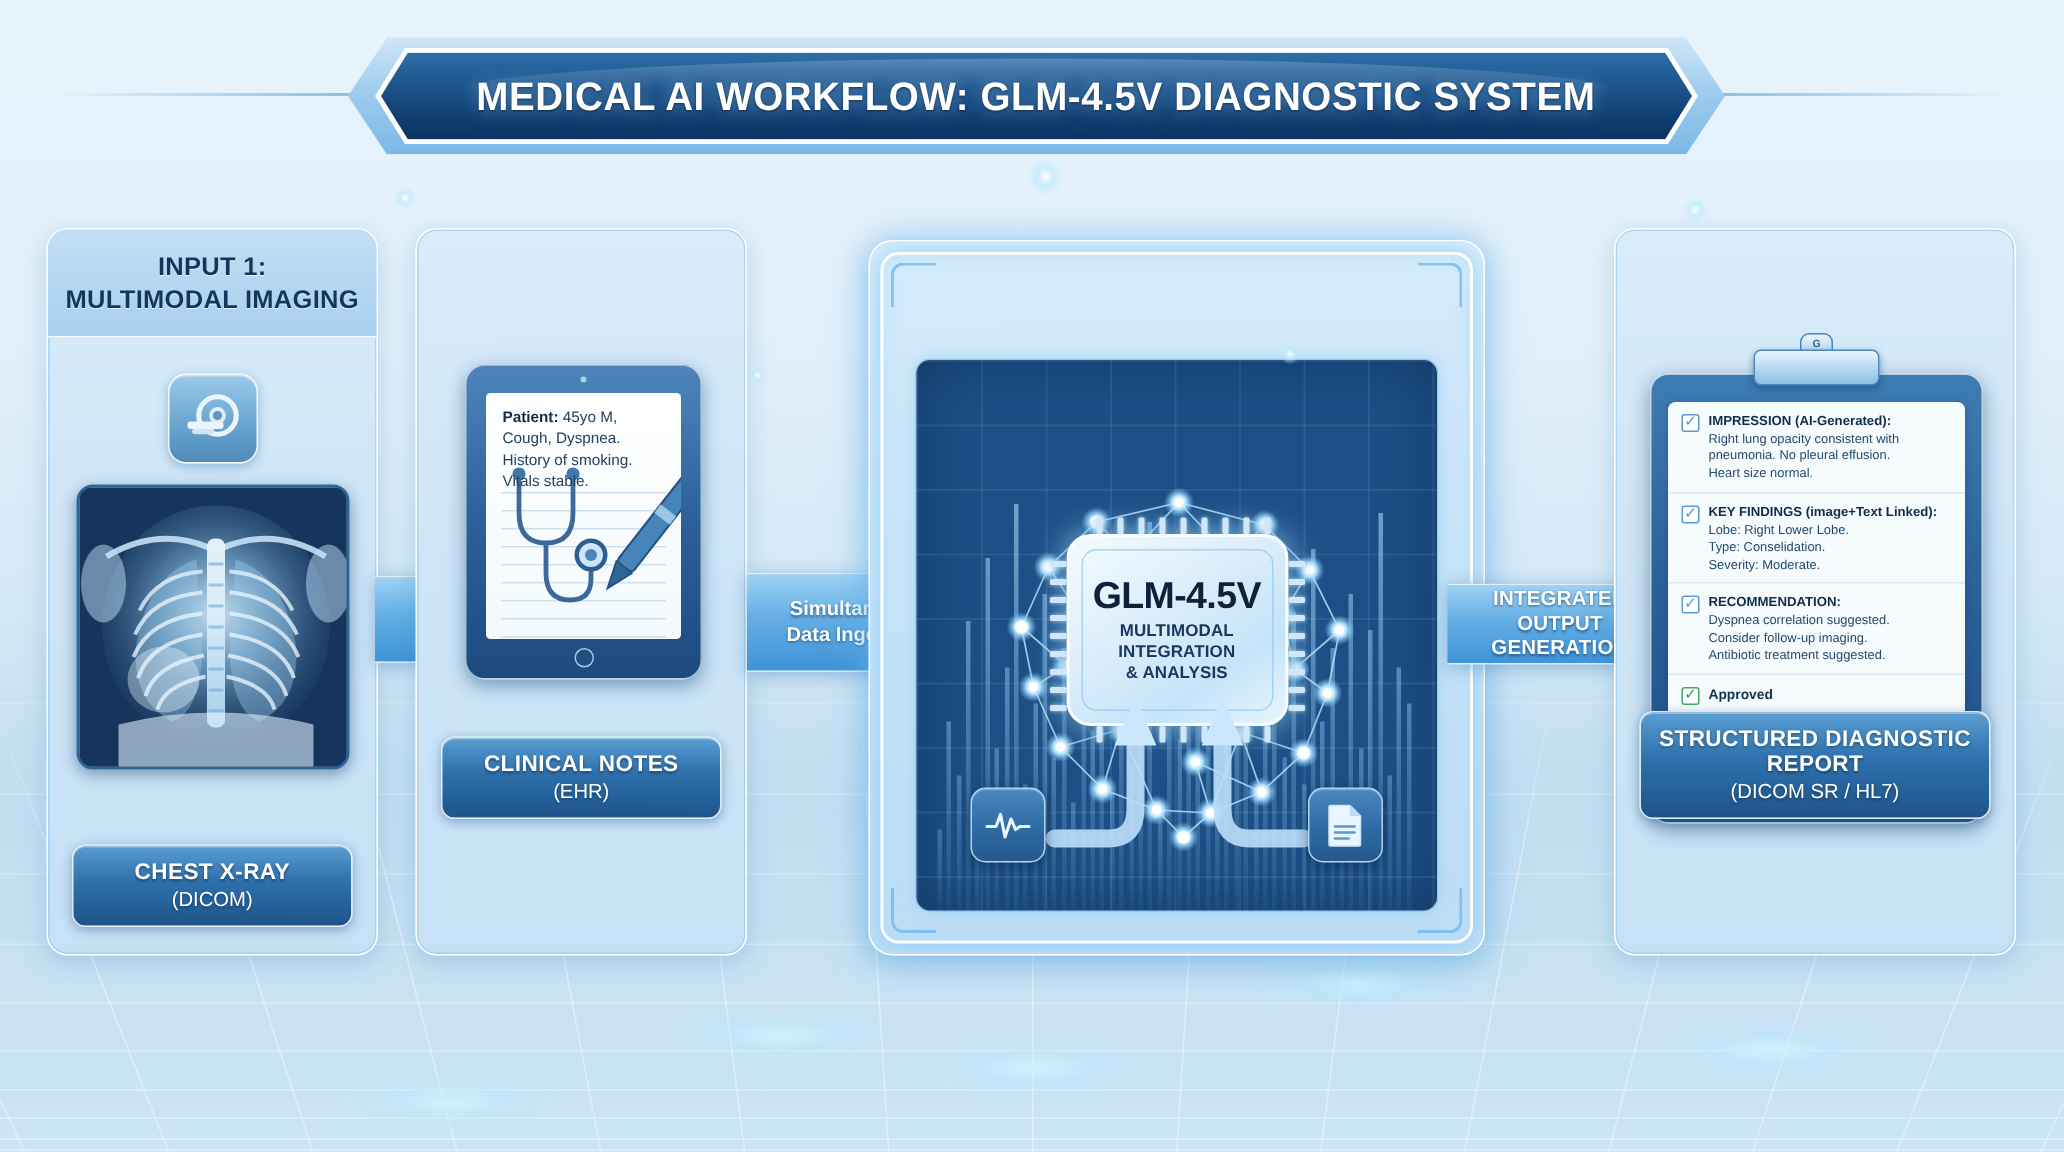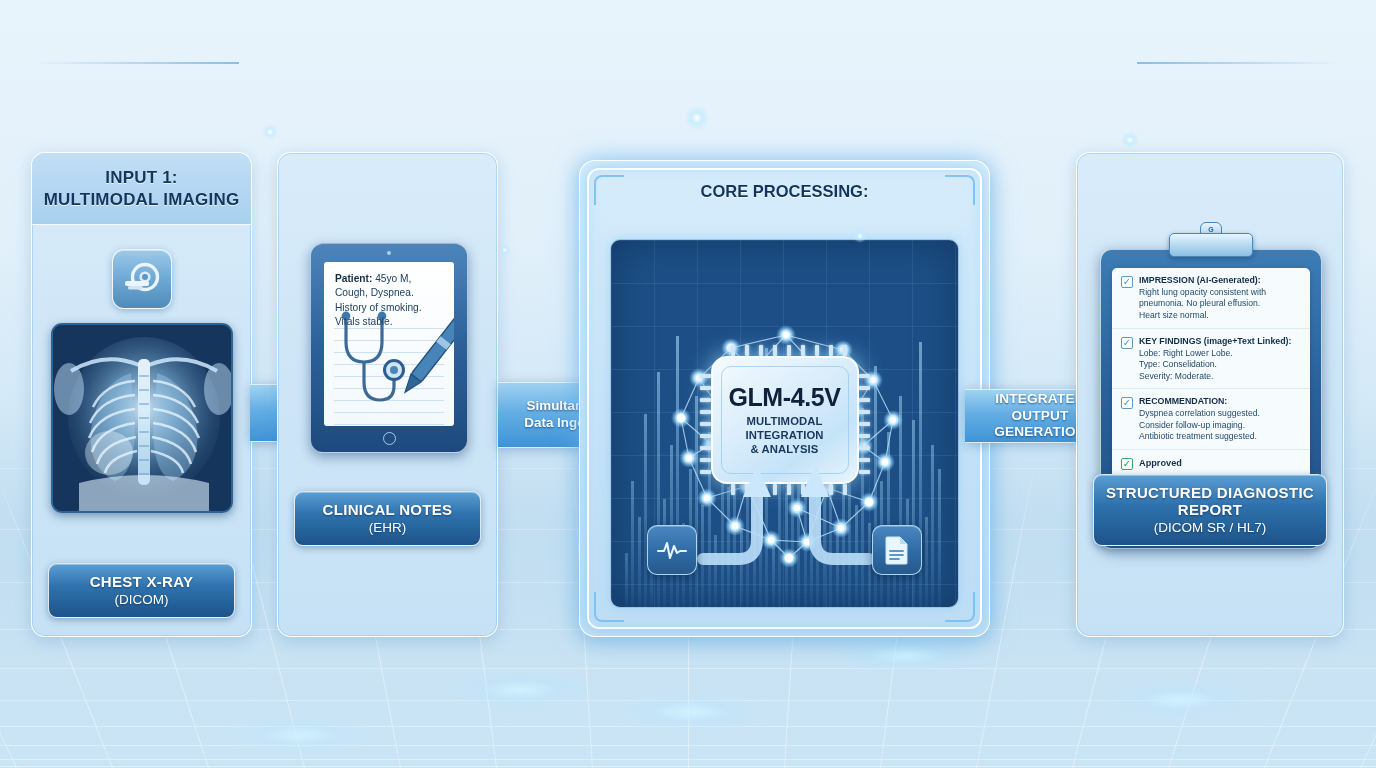--- a/index.html
+++ b/index.html
@@ -386,20 +386,27 @@
       <div class="floor-glow" style="left: 445px; top: 203px;"></div>
       <div class="floor-glow" style="left: 830px; top: 168px;"></div>
       <div class="floor-glow" style="left: 1105px; top: 213px;"></div>
       <div class="floor-glow" style="left: 225px; top: 248px;"></div>
       <div class="floor-glow" style="left: 615px; top: 225px;"></div>
     </div>
   <div class="haze"></div>
 
   <div class="banner-line left"></div>
   <div class="banner-line right"></div>
+  <div class="banner-wrap">
+    <div class="banner-outer"></div>
+    <div class="banner-mid"></div>
+    <div class="banner-inner">
+      <span class="banner-title">MEDICAL AI WORKFLOW: GLM-4.5V DIAGNOSTIC SYSTEM</span>
+    </div>
+  </div>
 
   <div class="panel" id="panel1">
     <div class="panel-head">
       <span>INPUT 1:</span>
       <span>MULTIMODAL IMAGING</span>
     </div>
     <div class="panel-body">
 
       <div class="scanner-icon">
         <svg width="40" height="36" viewBox="0 0 40 36">
@@ -544,21 +551,20 @@
   </div>
 
   <div class="panel" id="panel3">
     <div class="core-ring"></div>
     <div class="core-corner tl"></div>
     <div class="core-corner tr"></div>
     <div class="core-corner bl"></div>
     <div class="core-corner br"></div>
 
     <div class="core-title">
-      <div class="t1">CORE PROCESSING:</div>
     </div>
 
     <div class="core-stage">
       <div class="core-grid"></div>
       <div class="wavebars" id="wavebars">
           <i style="left: 4%; height: 18%; opacity: 0.31;"></i>
           <i style="left: 5.84%; height: 42%; opacity: 0.43;"></i>
           <i style="left: 7.68%; height: 30%; opacity: 0.37;"></i>
           <i style="left: 9.52%; height: 64%; opacity: 0.54;"></i>
           <i style="left: 11.36%; height: 22%; opacity: 0.33;"></i>

